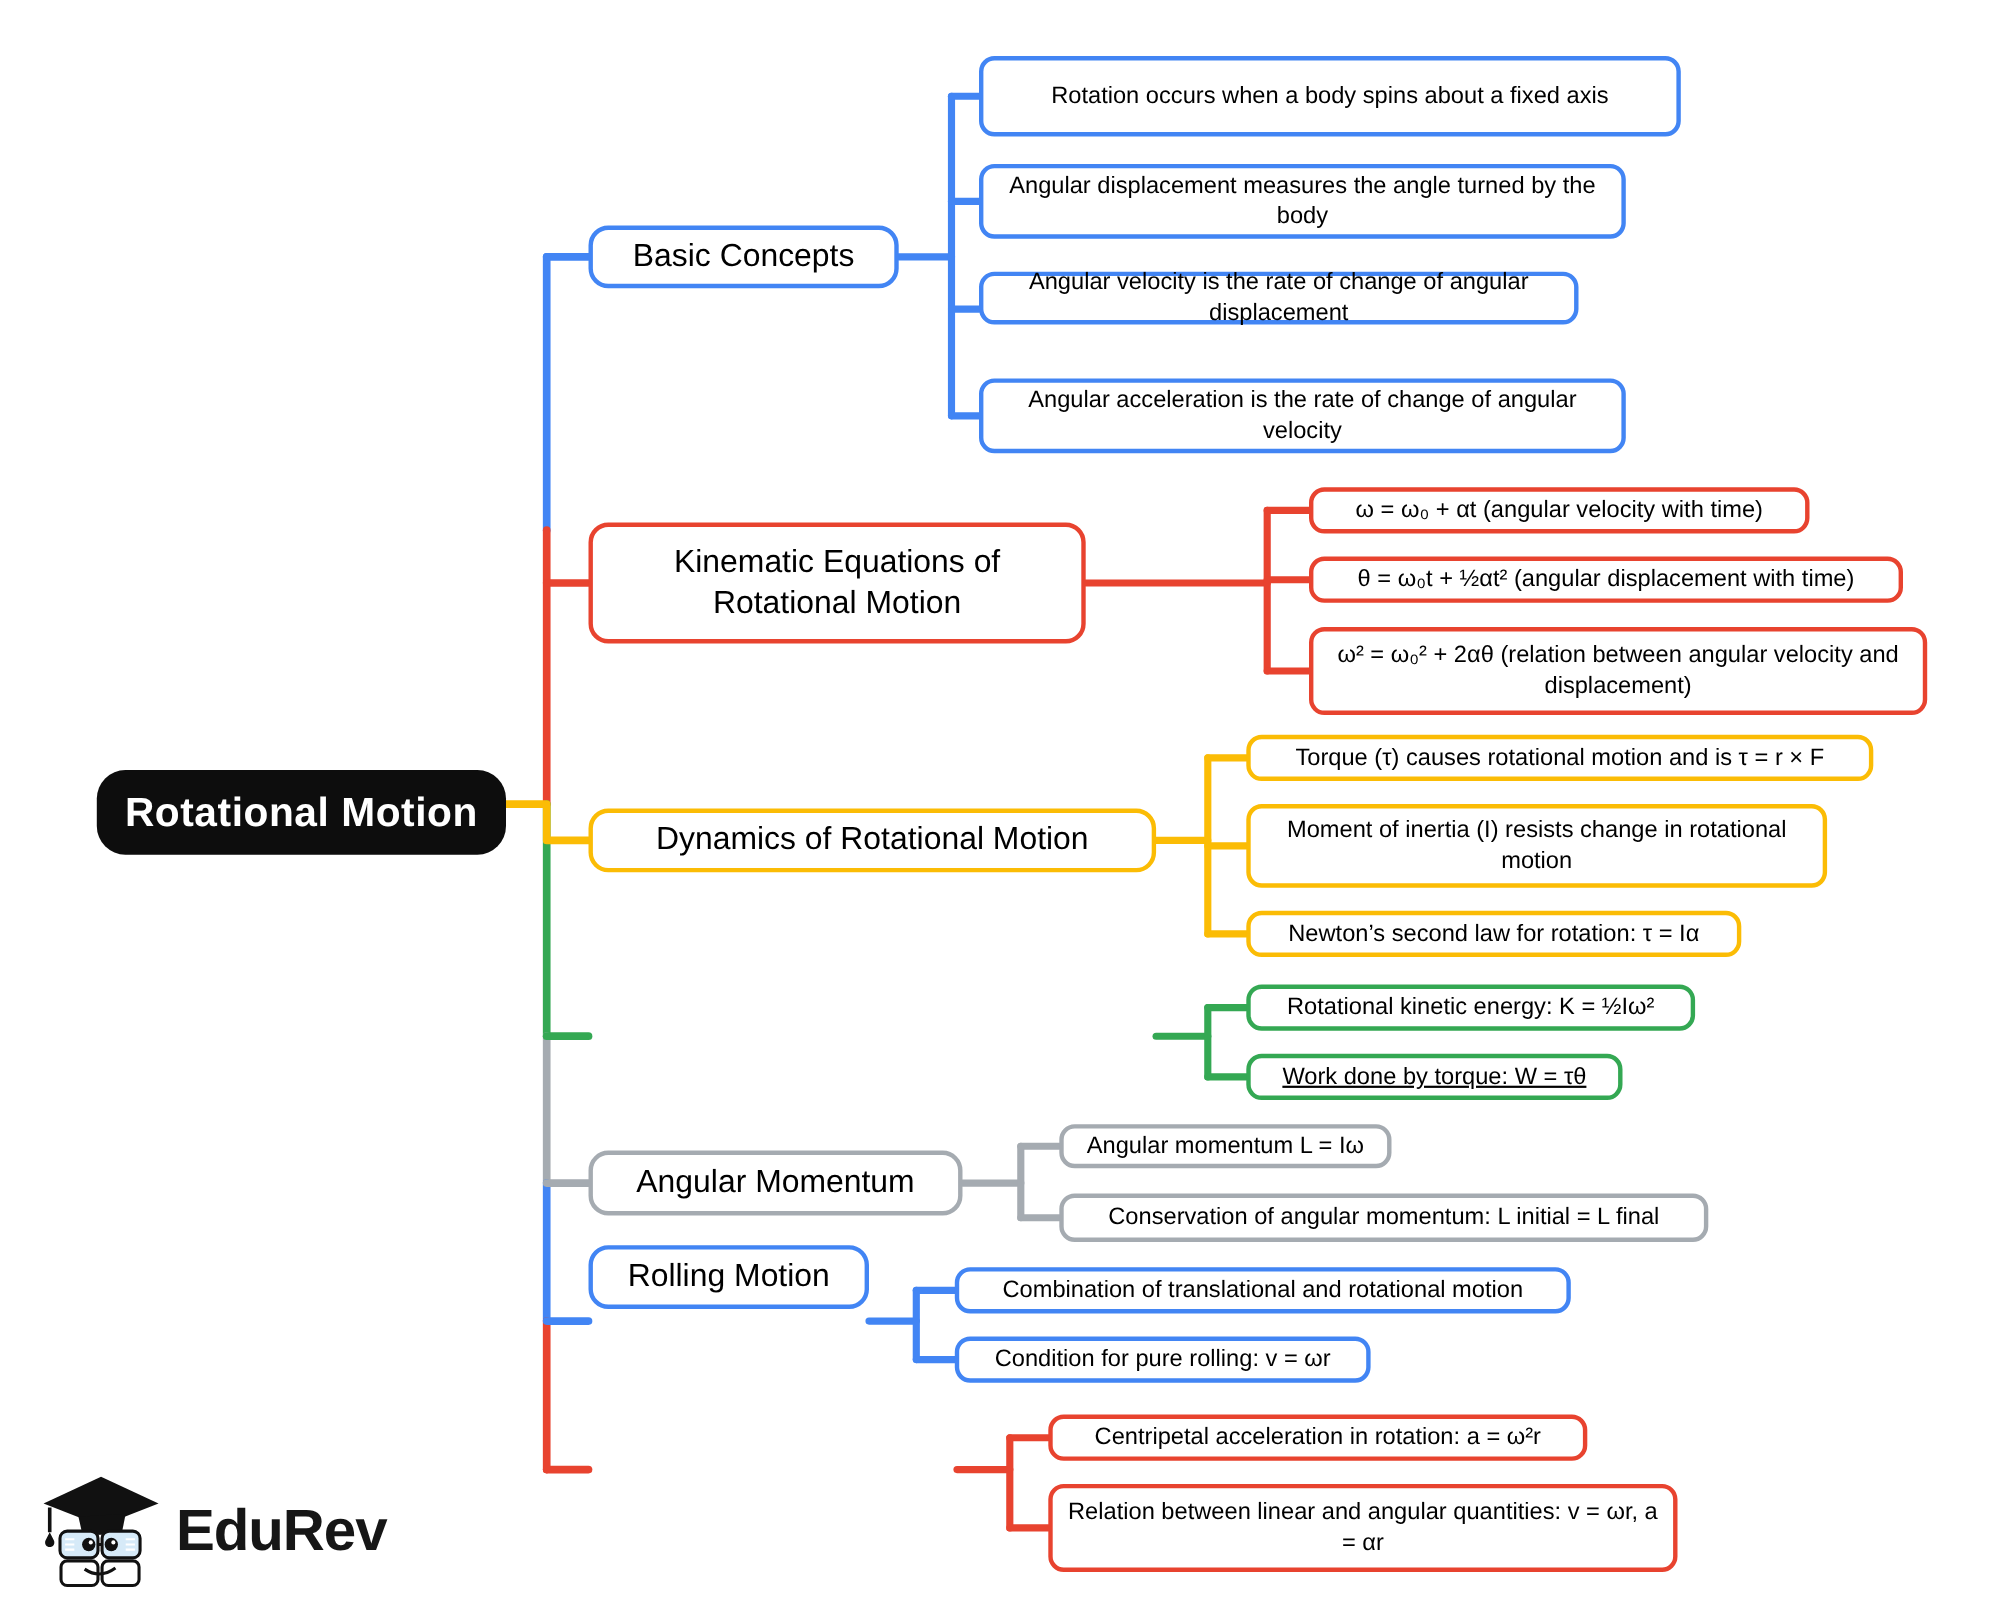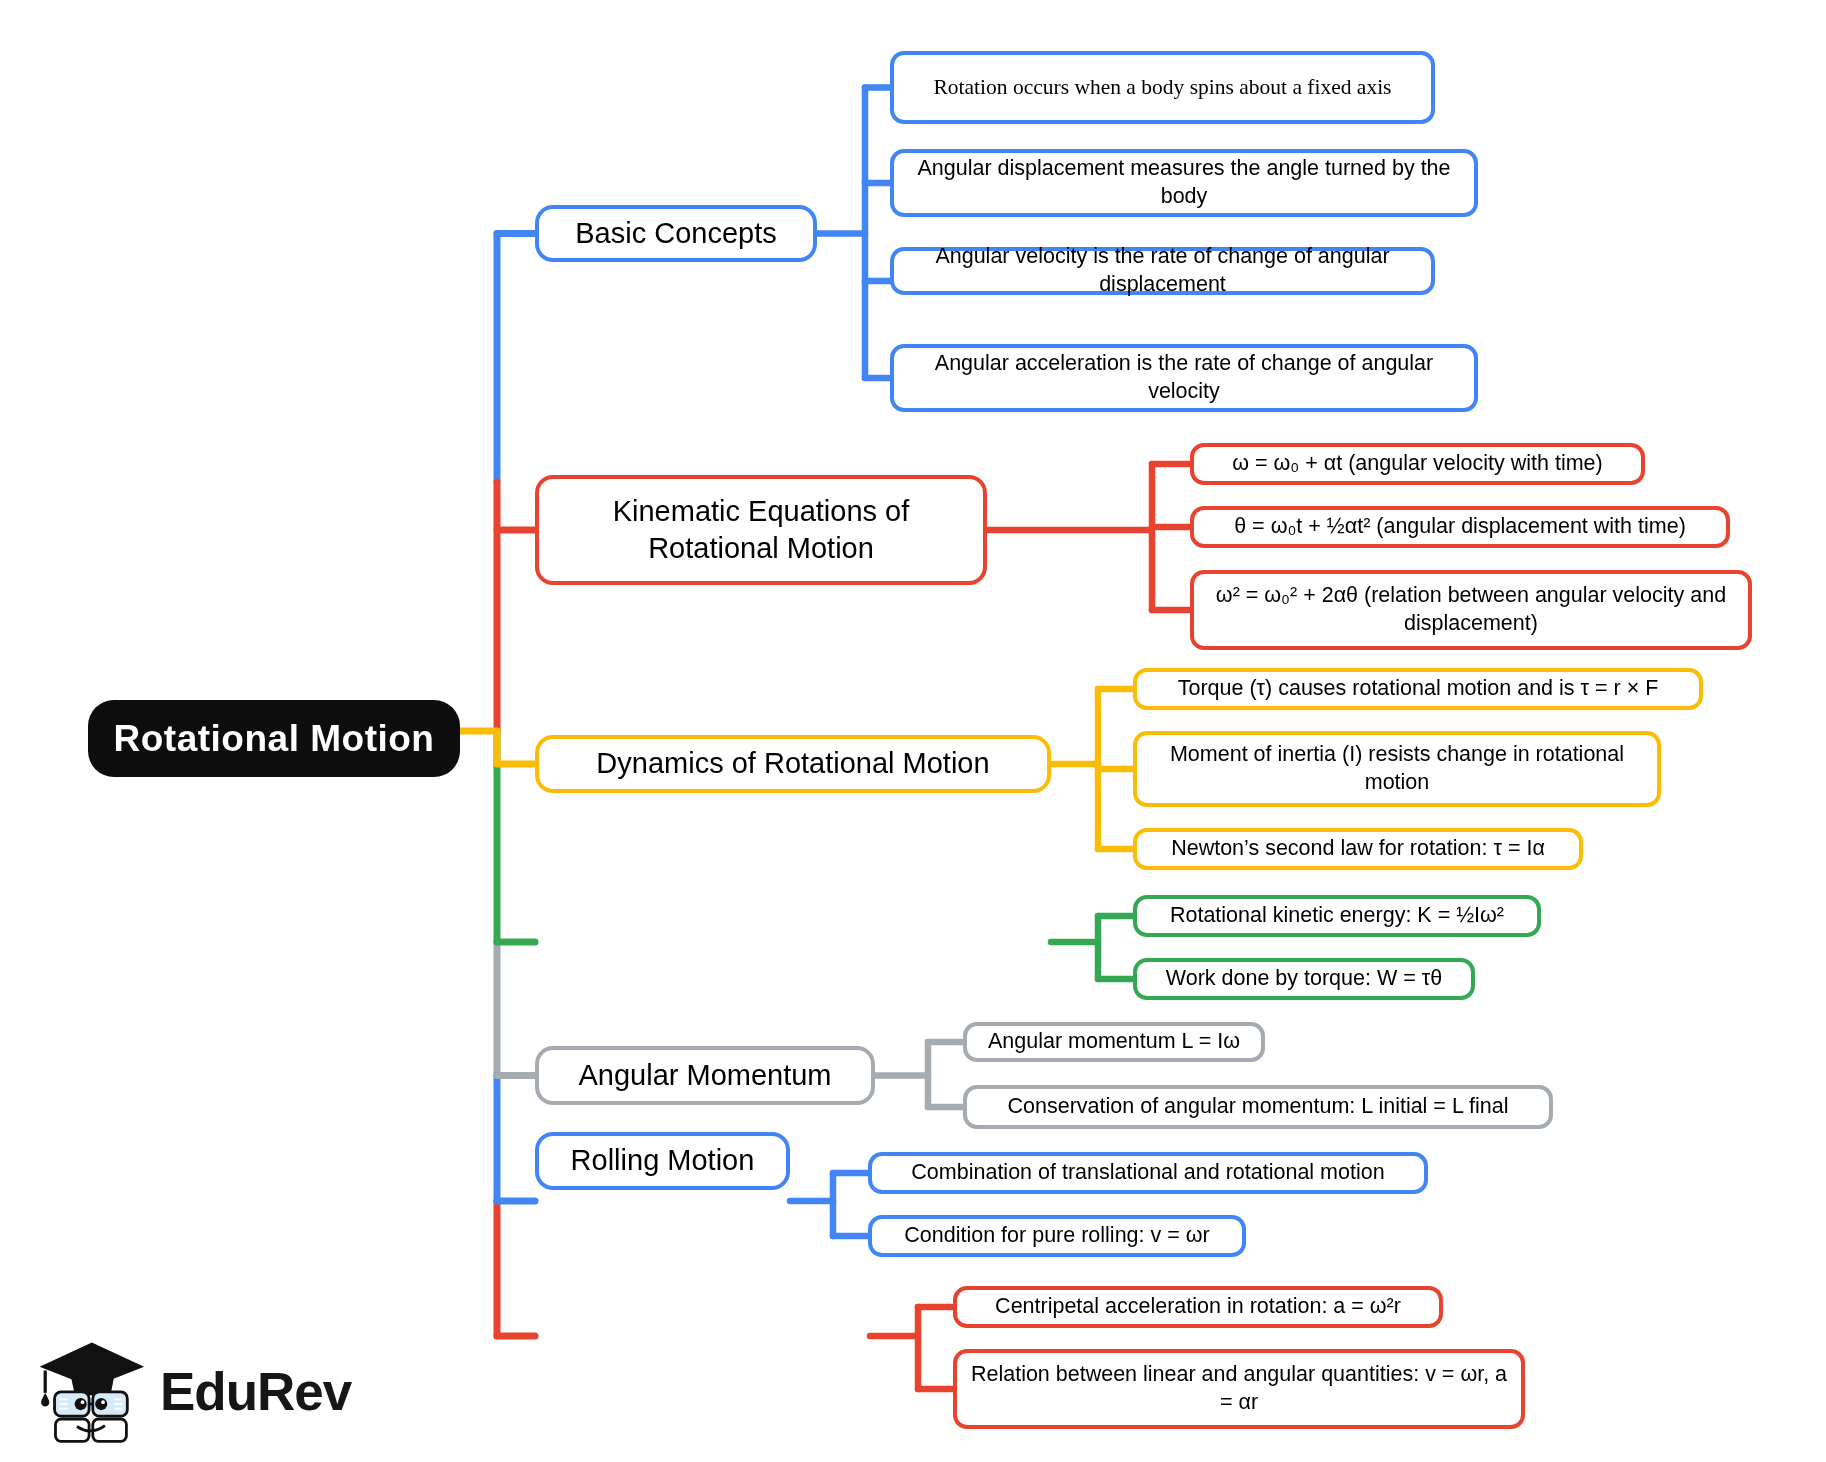--- a/index.html
+++ b/index.html
@@ -96,34 +96,34 @@
       <path d="M 833 1236 L 868 1236" stroke="#4285f4" stroke-width="6.5" fill="none" stroke-linecap="round" stroke-linejoin="round"></path>
       <path d="M 497 1336 L 535 1336" stroke="#e8432f" stroke-width="7" fill="none" stroke-linecap="round" stroke-linejoin="round"></path>
       <path d="M 870 1336 L 918 1336" stroke="#e8432f" stroke-width="6.5" fill="none" stroke-linecap="round" stroke-linejoin="round"></path>
       <path d="M 918 1307 L 918 1389" stroke="#e8432f" stroke-width="6.5" fill="none" stroke-linecap="round" stroke-linejoin="round"></path>
       <path d="M 918 1307 L 953 1307" stroke="#e8432f" stroke-width="6.5" fill="none" stroke-linecap="round" stroke-linejoin="round"></path>
       <path d="M 918 1389 L 953 1389" stroke="#e8432f" stroke-width="6.5" fill="none" stroke-linecap="round" stroke-linejoin="round"></path>
     </svg>
   <div id="nodes">
       <div class="node node-root" style="left: 88px; top: 700px; width: 372px; height: 77px; background: rgb(13, 13, 13); color: rgb(255, 255, 255);">Rotational Motion</div>
       <div class="node node-branch" style="left: 535px; top: 205px; width: 282px; height: 57px; border-color: rgb(66, 133, 244);">Basic Concepts</div>
-      <div class="node node-leaf" style="left: 890px; top: 51px; width: 545px; height: 73px; border-color: rgb(66, 133, 244); font-family: Liberation Serif, serif;">Rotation occurs when a body spins about a fixed axis</div>
+      <div class="node node-leaf" style="left: 890px; top: 51px; width: 638px; height: 73px; border-color: rgb(66, 133, 244);">Rotation occurs when a body spins about a fixed axis</div>
       <div class="node node-leaf" style="left: 890px; top: 149px; width: 588px; height: 68px; border-color: rgb(66, 133, 244);">Angular displacement measures the angle turned by the body</div>
       <div class="node node-leaf" style="left: 890px; top: 247px; width: 545px; height: 48px; border-color: rgb(66, 133, 244);">Angular velocity is the rate of change of angular displacement</div>
       <div class="node node-leaf" style="left: 890px; top: 344px; width: 588px; height: 68px; border-color: rgb(66, 133, 244);">Angular acceleration is the rate of change of angular velocity</div>
       <div class="node node-branch" style="left: 535px; top: 475px; width: 452px; height: 110px; border-color: rgb(232, 67, 47);">Kinematic Equations of Rotational Motion</div>
       <div class="node node-leaf" style="left: 1190px; top: 443px; width: 455px; height: 42px; border-color: rgb(232, 67, 47);">ω = ω₀ + αt (angular velocity with time)</div>
       <div class="node node-leaf" style="left: 1190px; top: 506px; width: 540px; height: 42px; border-color: rgb(232, 67, 47);">θ = ω₀t + ½αt² (angular displacement with time)</div>
       <div class="node node-leaf" style="left: 1190px; top: 570px; width: 562px; height: 80px; border-color: rgb(232, 67, 47);">ω² = ω₀² + 2αθ (relation between angular velocity and displacement)</div>
       <div class="node node-branch" style="left: 535px; top: 735px; width: 516px; height: 58px; border-color: rgb(251, 188, 5);">Dynamics of Rotational Motion</div>
       <div class="node node-leaf" style="left: 1133px; top: 668px; width: 570px; height: 42px; border-color: rgb(251, 188, 5);">Torque (τ) causes rotational motion and is τ = r × F</div>
       <div class="node node-leaf" style="left: 1133px; top: 731px; width: 528px; height: 76px; border-color: rgb(251, 188, 5);">Moment of inertia (I) resists change in rotational motion</div>
       <div class="node node-leaf" style="left: 1133px; top: 828px; width: 450px; height: 42px; border-color: rgb(251, 188, 5);">Newton’s second law for rotation: τ = Iα</div>
       <div class="node node-leaf" style="left: 1133px; top: 895px; width: 408px; height: 42px; border-color: rgb(52, 168, 83);">Rotational kinetic energy: K = ½Iω²</div>
-      <div class="node node-leaf" style="left: 1133px; top: 958px; width: 342px; height: 42px; border-color: rgb(52, 168, 83);">Work done by torque: W = τθ</div>
+      <div class="node node-leaf" style="left: 1133px; top: 958px; width: 342px; height: 42px; border-color: rgb(52, 168, 83); text-decoration: underline;">Work done by torque: W = τθ</div>
       <div class="node node-branch" style="left: 535px; top: 1046px; width: 340px; height: 59px; border-color: rgb(165, 171, 177);">Angular Momentum</div>
       <div class="node node-leaf" style="left: 963px; top: 1022px; width: 302px; height: 40px; border-color: rgb(165, 171, 177);">Angular momentum L = Iω</div>
       <div class="node node-leaf" style="left: 963px; top: 1085px; width: 590px; height: 44px; border-color: rgb(165, 171, 177);">Conservation of angular momentum: L initial = L final</div>
       <div class="node node-branch" style="left: 535px; top: 1132px; width: 255px; height: 58px; border-color: rgb(66, 133, 244);">Rolling Motion</div>
       <div class="node node-leaf" style="left: 868px; top: 1152px; width: 560px; height: 42px; border-color: rgb(66, 133, 244);">Combination of translational and rotational motion</div>
       <div class="node node-leaf" style="left: 868px; top: 1215px; width: 378px; height: 42px; border-color: rgb(66, 133, 244);">Condition for pure rolling: v = ωr</div>
       <div class="node node-leaf" style="left: 953px; top: 1286px; width: 490px; height: 42px; border-color: rgb(232, 67, 47);">Centripetal acceleration in rotation: a = ω²r</div>
       <div class="node node-leaf" style="left: 953px; top: 1349px; width: 572px; height: 80px; border-color: rgb(232, 67, 47);">Relation between linear and angular quantities: v = ωr, a = αr</div>
     </div>
 

